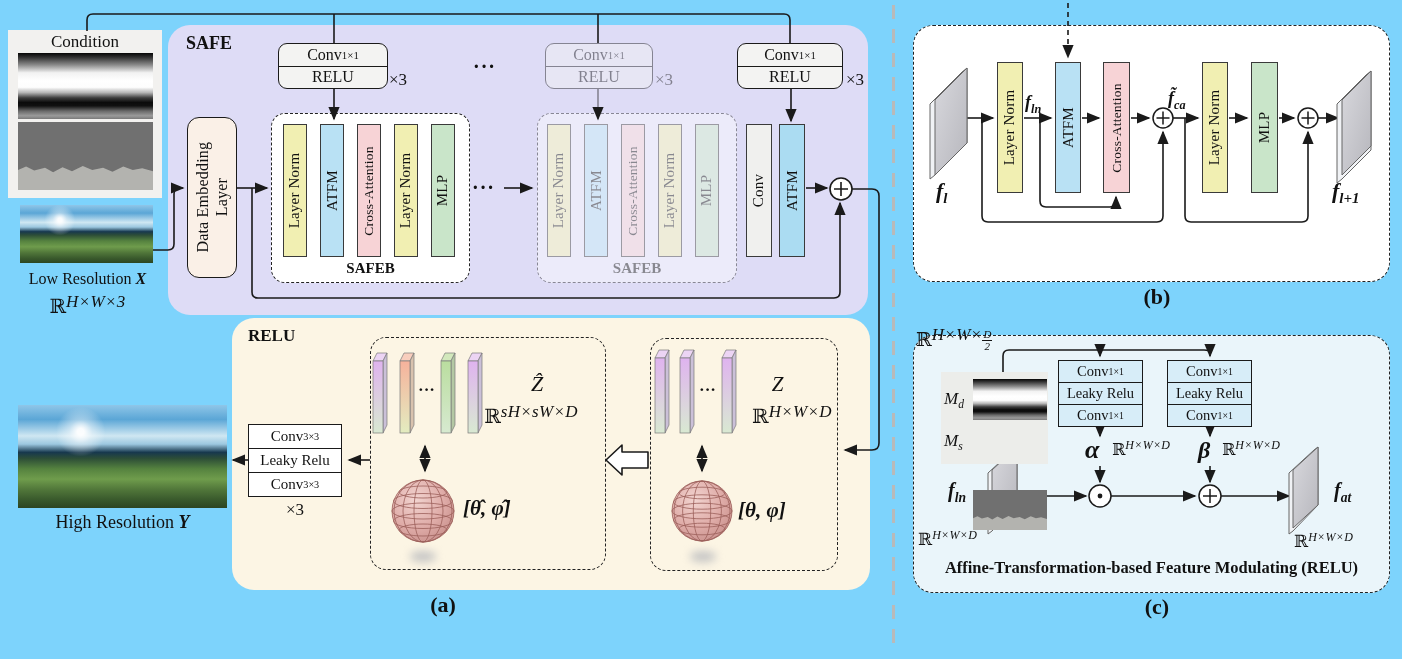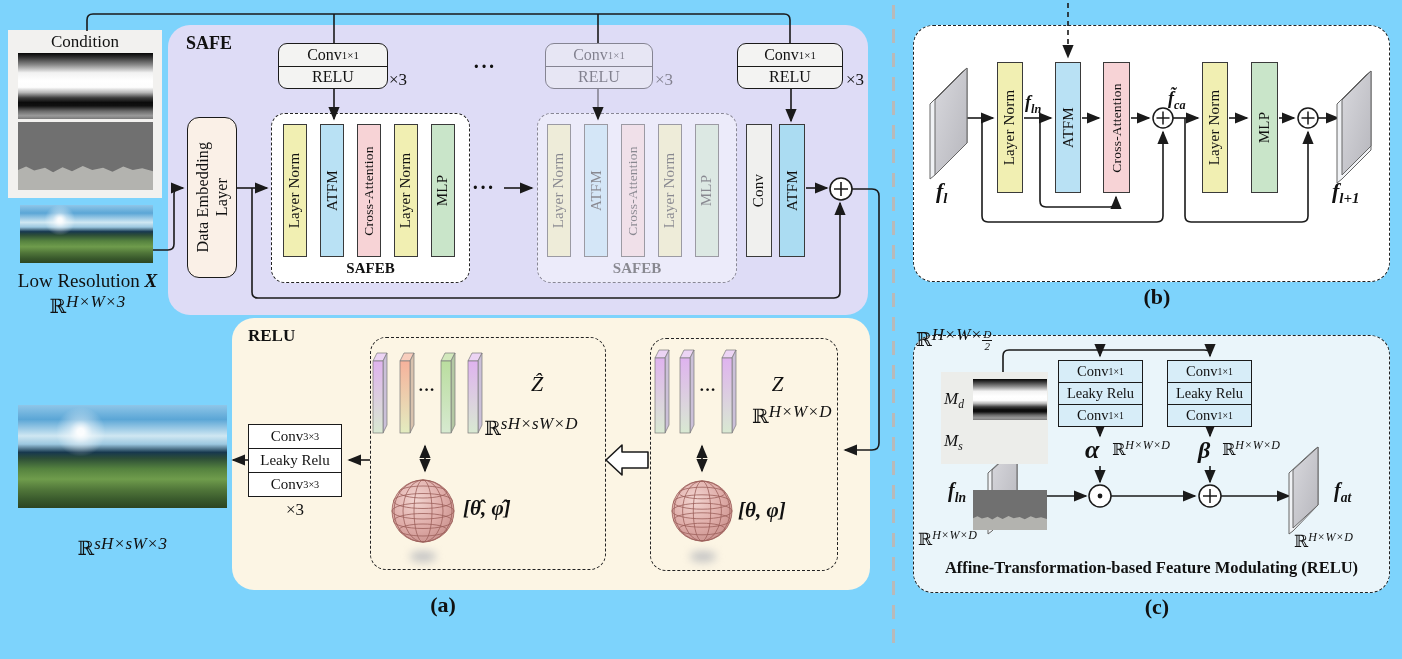--- a/index.html
+++ b/index.html
@@ -45,30 +45,30 @@
   <div class="abs bg" style="left:168px;top:25px;width:700px;height:290px;background:#dedcf6;"></div>
   <div class="abs bg" style="left:232px;top:318px;width:638px;height:272px;background:#fcf5e4;"></div>
 
   <div class="abs" style="left:8px;top:30px;width:154px;height:168px;background:#f2f1ef;"></div>
   <div class="abs center" style="left:8px;top:32px;width:154px;font-size:17px;">Condition</div>
   <div class="abs grad-img" style="left:18px;top:53px;width:135px;height:66px;"></div>
   <div class="abs mask-img" style="left:18px;top:122px;width:135px;height:68px;">
       <div class="mask-light"></div>
     </div>
   <div class="abs pano" style="left:20px;top:205px;width:133px;height:58px;"></div>
-  <div class="abs center" style="left:0px;top:270px;width:175px;font-size:19px;">
+  <div class="abs center" style="left:0px;top:270px;width:175px;font-size:16px;">
     <span>Low Resolution </span><span class="math bold">X</span>
   </div>
   <div class="abs center dim" style="left:0px;top:292px;width:175px;">
     <span class="bbR">ℝ</span><sup>H×W×3</sup>
   </div>
 
   <div class="abs pano" style="left:18px;top:405px;width:209px;height:103px;"></div>
-  <div class="abs center dim" style="left:18px;top:534px;width:209px;">
-    <span class="bbR">ℝ</span><sup>sH×sW×3</sup>
+  <div class="abs center" style="left:18px;top:512px;width:209px;font-size:18px;">
+    <span>High Resolution </span><span class="math bold">Y</span>
   </div>
 
   <div class="abs bold" style="left:186px;top:33px;font-size:18px;font-family:Liberation Serif, serif;">SAFE</div>
   <div class="abs bold" style="left:248px;top:326px;font-size:17px;">RELU</div>
 
   <div class="abs dashbox" style="left:271px;top:113px;width:199px;height:170px;background:#fff;border-radius:14px;"></div>
   <div class="abs dashbox faded" style="left:537px;top:113px;width:200px;height:170px;background:#fff;border-radius:14px;"></div>
   <div class="abs dashbox" style="left:370px;top:337px;width:236px;height:233px;"></div>
   <div class="abs dashbox" style="left:650px;top:338px;width:188px;height:233px;"></div>
   <div class="abs dashbox" style="left:913px;top:25px;width:477px;height:257px;background:#fff;border-radius:20px;"></div>
@@ -332,21 +332,21 @@
       <span class="vtext">Conv</span>
     </div>
   <div class="abs vbar" style="left:779px;top:124px;width:26px;height:133px;background:#abdcf2;">
       <span class="vtext">ATFM</span>
     </div>
 
   <div class="abs bold" style="left:418px;top:380px;font-size:17px;">···</div>
   <div class="abs bold" style="left:699px;top:380px;font-size:17px;">···</div>
 
   <div class="abs math center" style="left:502px;top:371px;width:70px;font-size:22px;">Ẑ</div>
-  <div class="abs center dim" style="left:478px;top:402px;width:106px;margin-top:12px;">
+  <div class="abs center dim" style="left:478px;top:402px;width:106px;">
     <span class="bbR">ℝ</span><sup>sH×sW×D</sup>
   </div>
   <div class="abs math bold" style="left:463px;top:496px;font-size:21px;">[θ̂, φ̂]</div>
 
   <div class="abs math center" style="left:750px;top:372px;width:55px;font-size:21px;">Z</div>
   <div class="abs center dim" style="left:737px;top:402px;width:110px;">
     <span class="bbR">ℝ</span><sup>H×W×D</sup>
   </div>
   <div class="abs math bold" style="left:738px;top:498px;font-size:21px;">[θ, φ]</div>
 

